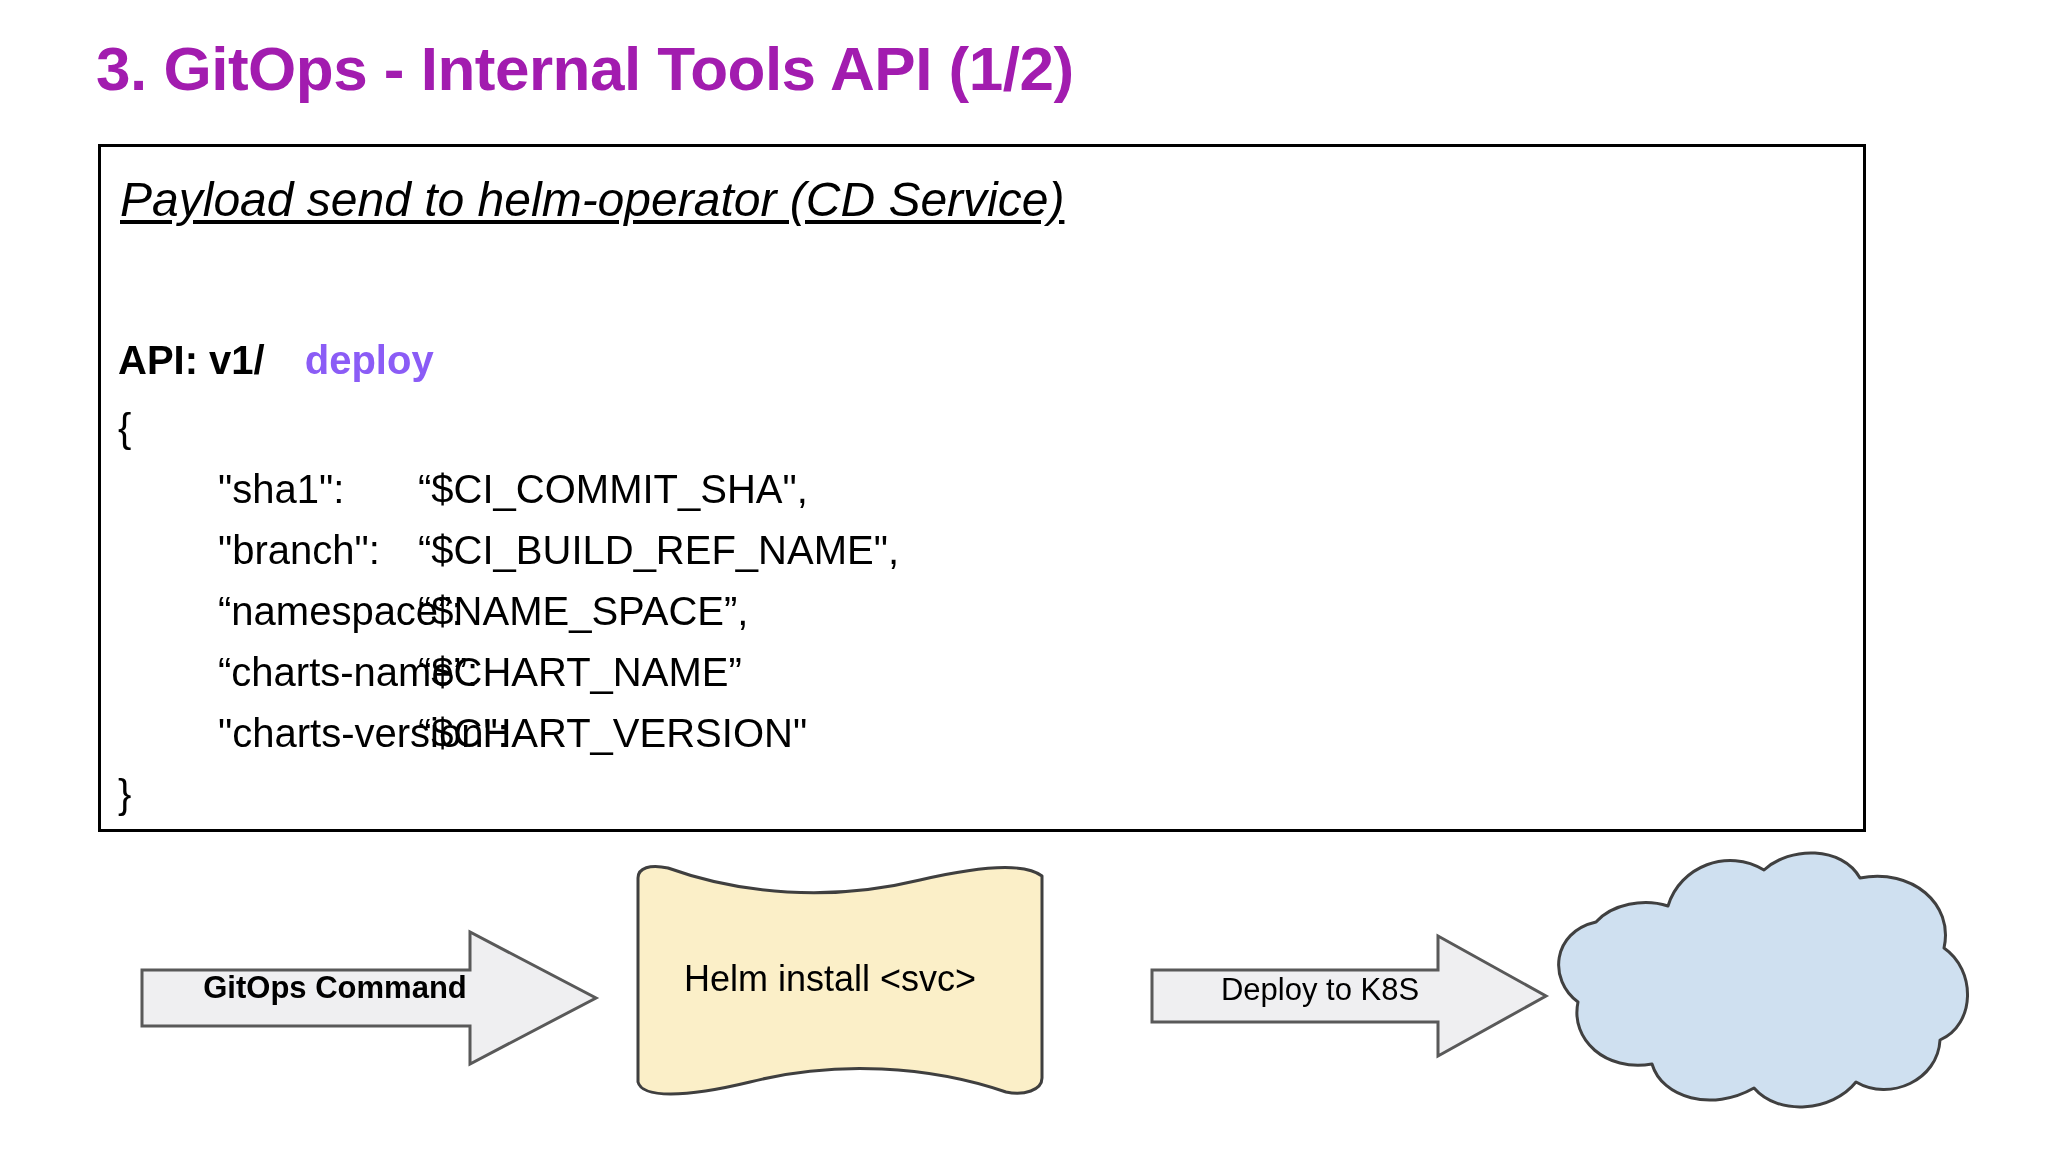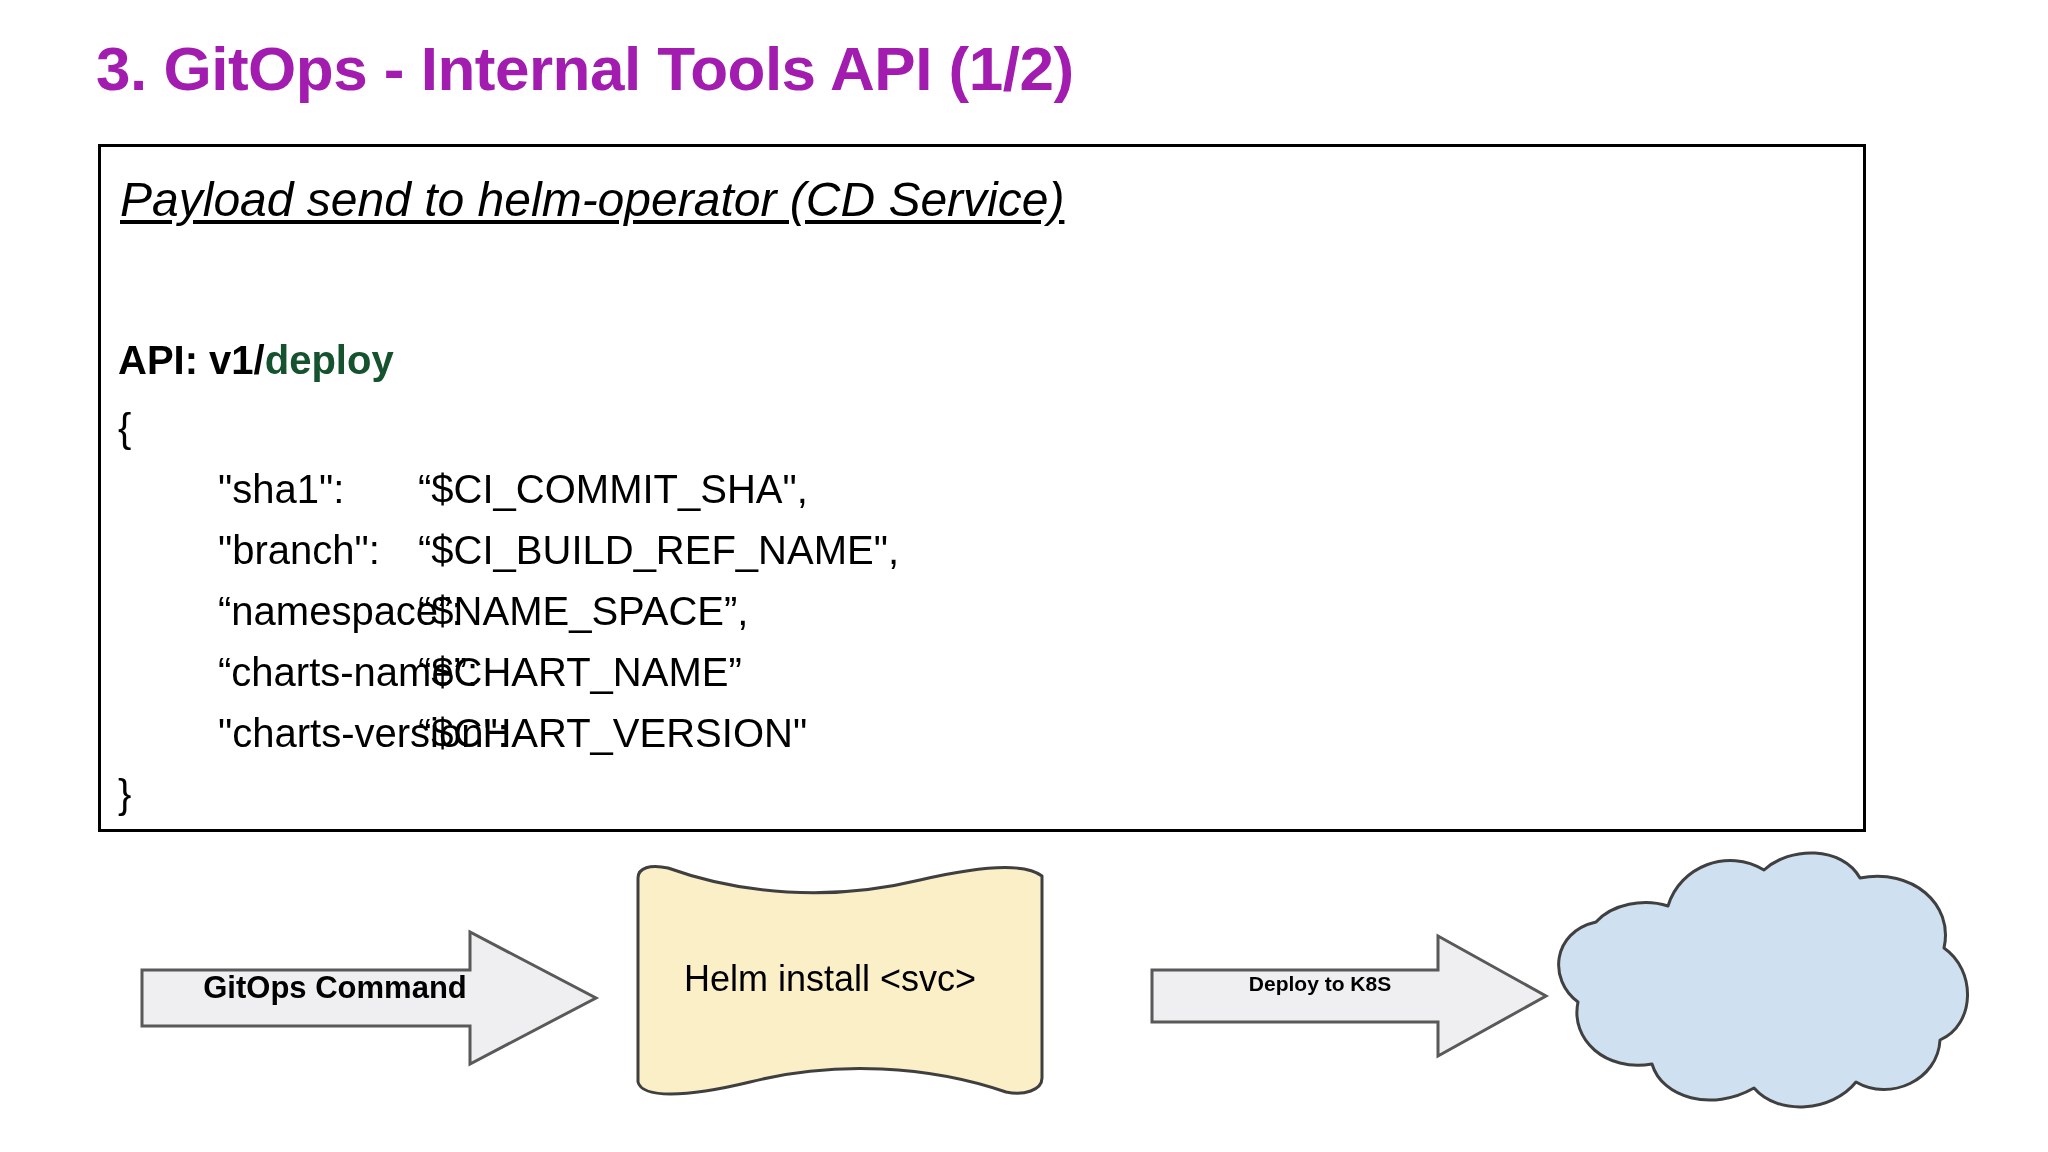--- a/index.html
+++ b/index.html
@@ -57,21 +57,21 @@
   
   #api-line {
     position: absolute;
     left: 118px;
     top: 338px;
     font-size: 40px;
     font-weight: bold;
     color: #000000;
     white-space: nowrap;
   }
-  #api-line .api-endpoint { color: #14532d; }
+  #api-line .api-endpoint { color: #8b5cf6; margin-left: 40px; }
 
   
   #json-block {
     position: absolute;
     left: 118px;
     top: 398px;
     font-size: 40px;
     color: #000000;
     line-height: 61px;
   }
@@ -114,21 +114,21 @@
   #label-parsing {
     left: 150px; top: 130px; width: 370px;
     font-size: 31px; font-weight: bold;
   }
   #label-helm {
     left: 630px; top: 118px; width: 400px;
     font-size: 36px; font-weight: normal;
   }
   #label-deploy {
     left: 1155px; top: 132px; width: 330px;
-    font-size: 21px; font-weight: bold;
+    font-size: 31px; font-weight: normal;
   }
   #label-gke {
     left: 1600px; top: 94px; width: 320px;
     font-size: 34px; font-weight: normal; line-height: 46px;
   }
 </style>
 </head>
 <body>
 
 <div id="slide-title">3. GitOps - Internal Tools API (1/2)</div>

